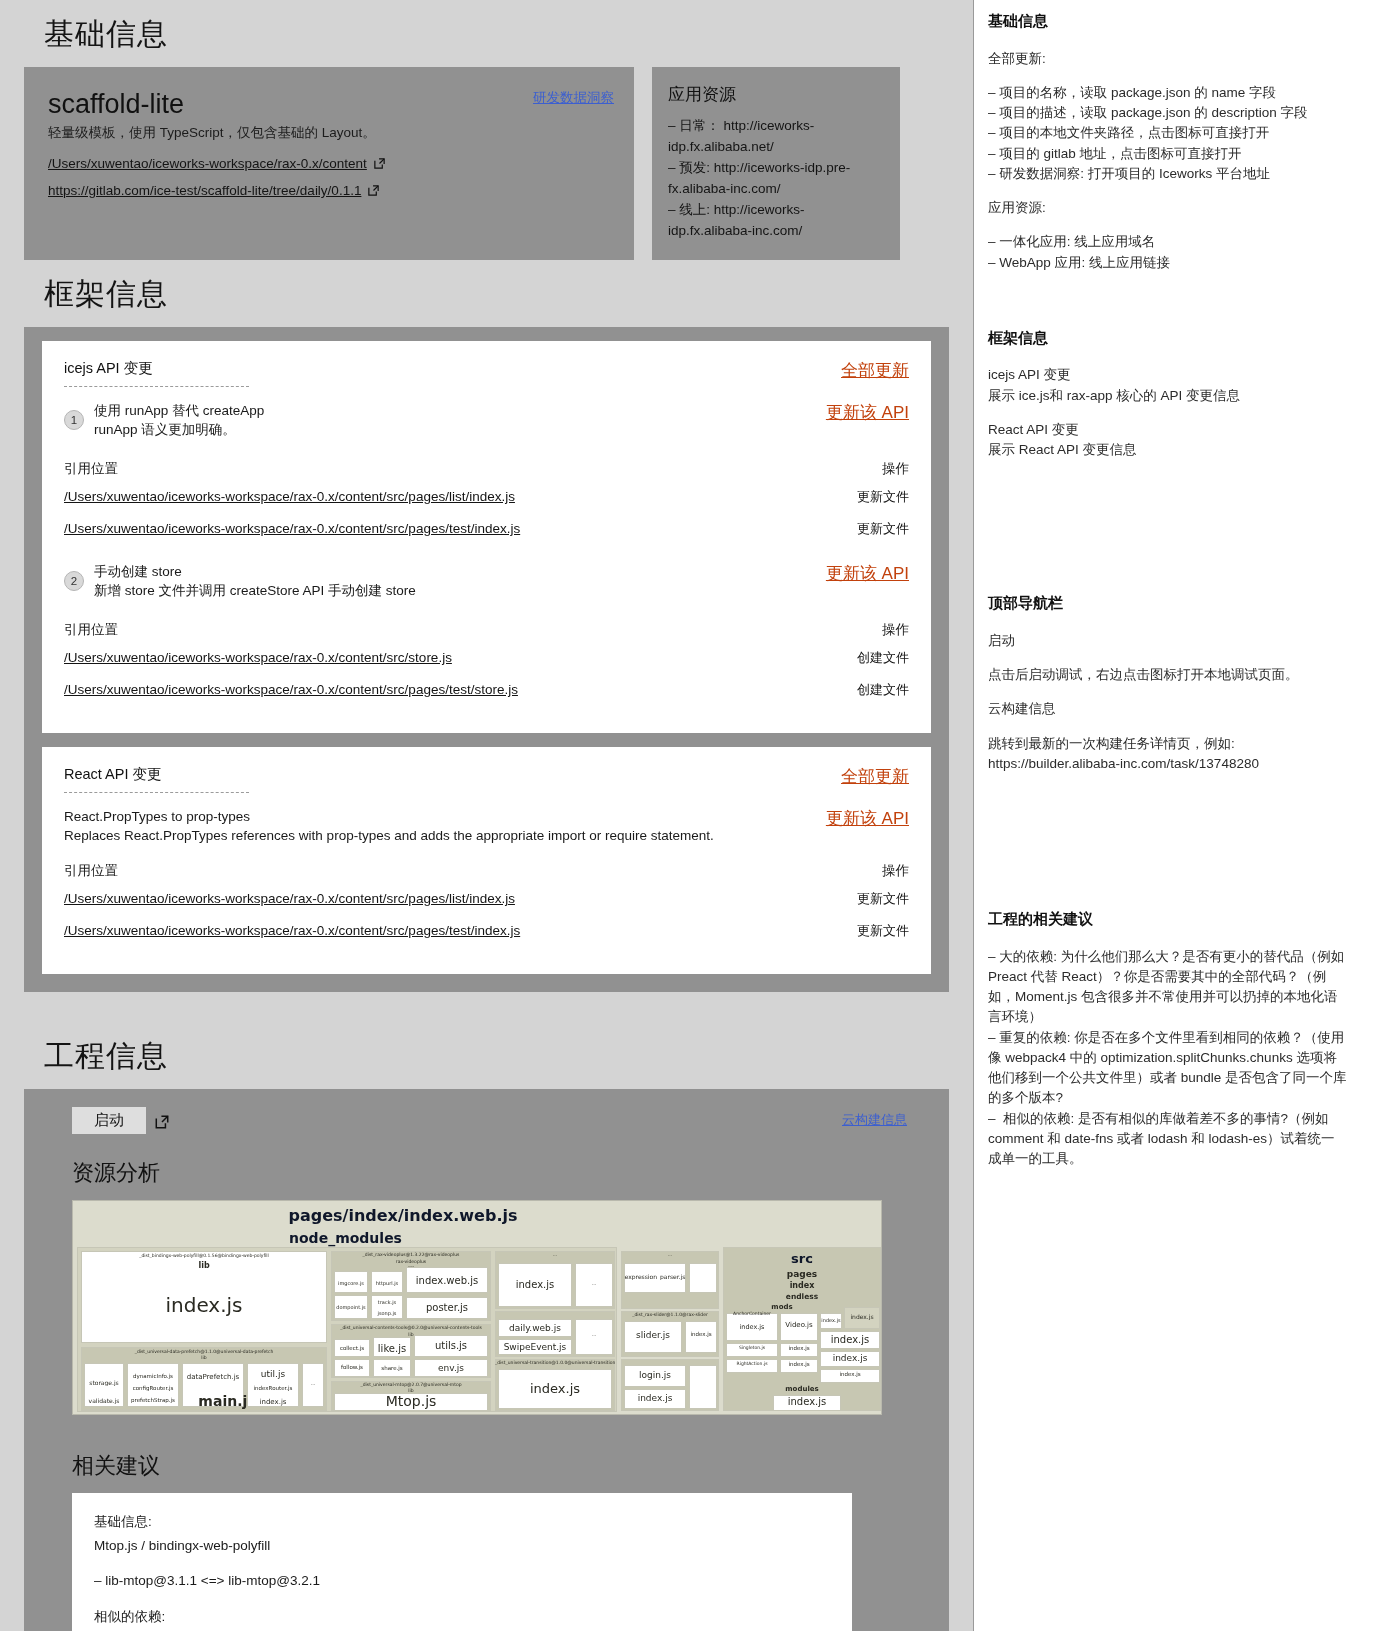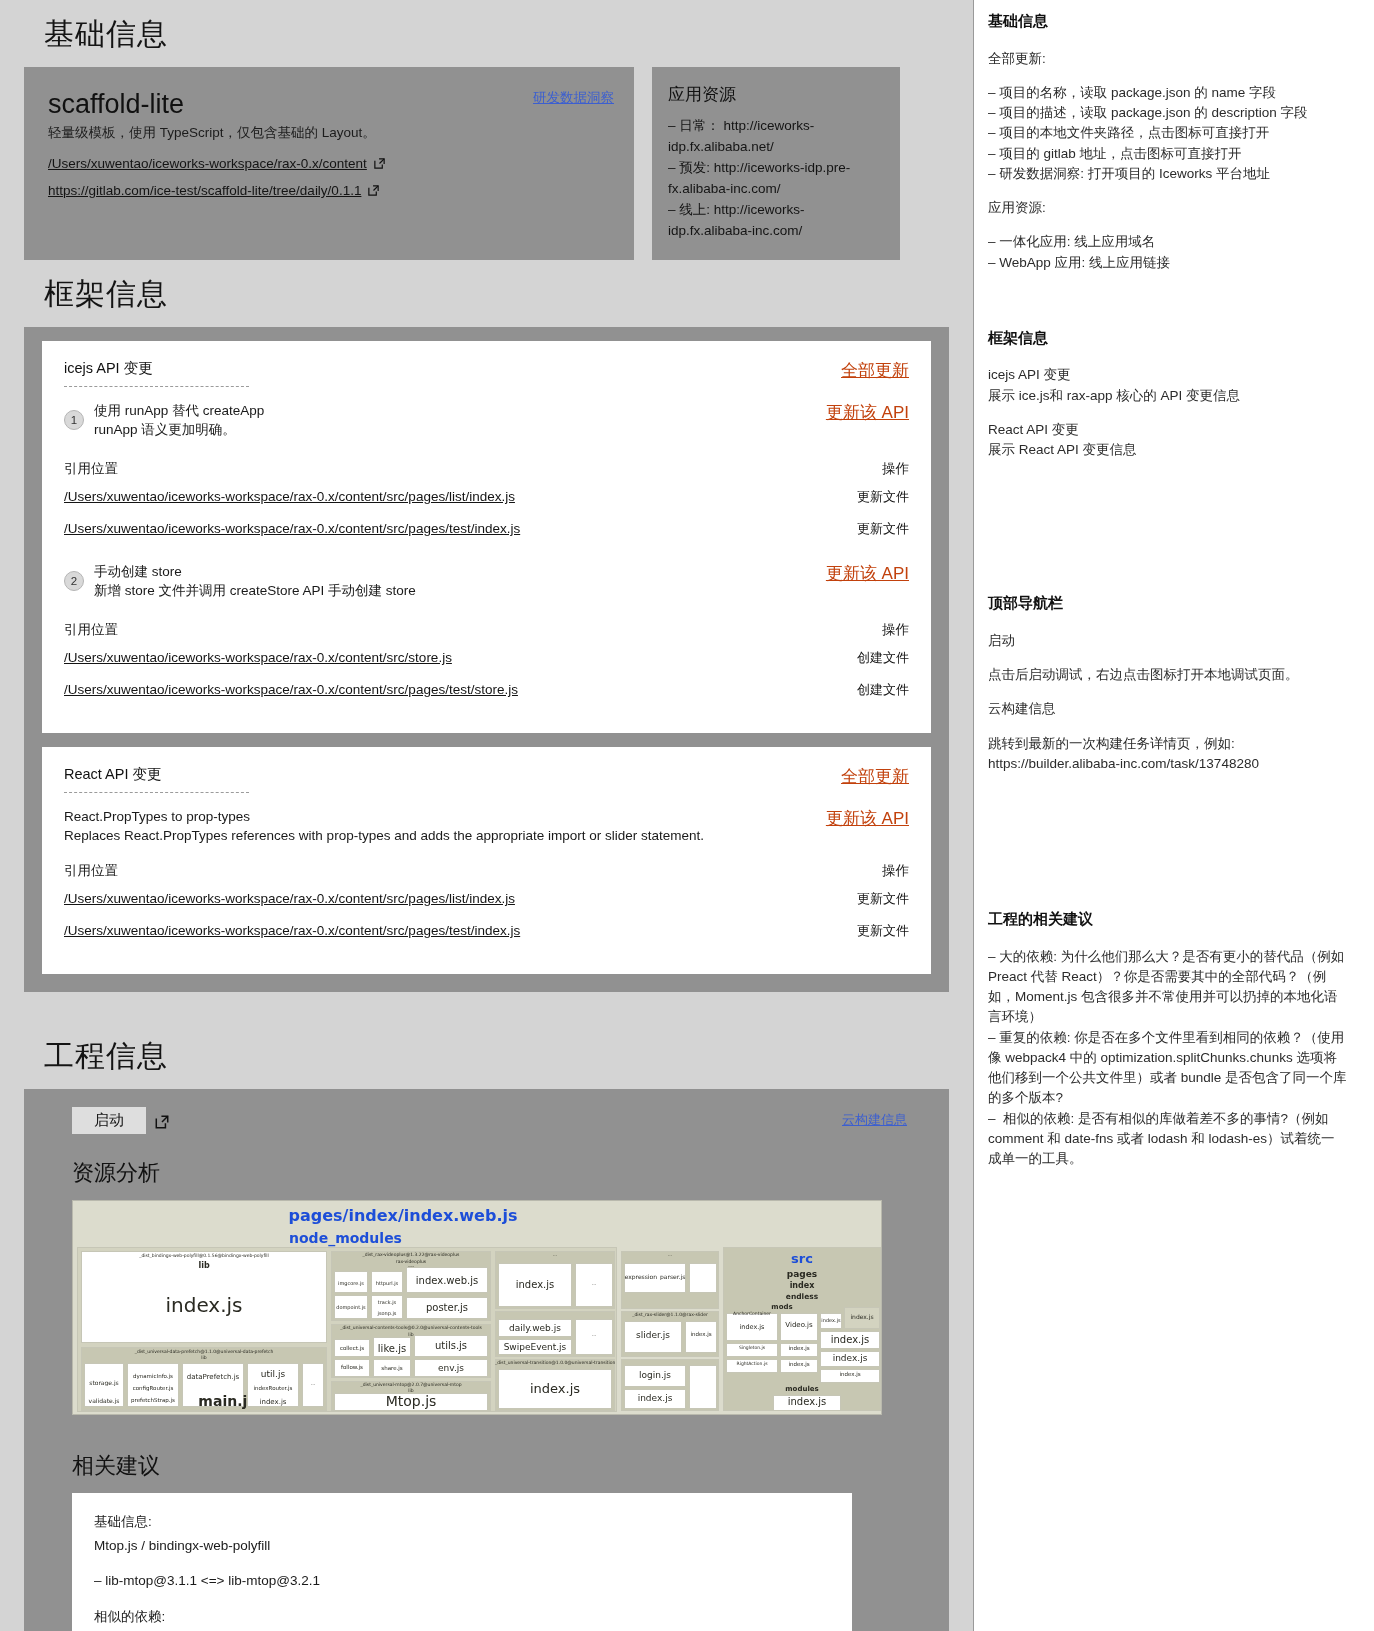--- a/index.html
+++ b/index.html
@@ -88,21 +88,21 @@
   }
   .cloud-link { color:#3c5fd0; text-decoration:underline; font-size:13px; margin-right:20px; }
   .sub-title { font-size:22px; color:#111; margin:0 0 12px 26px; }
 
   
   .treemap {
     margin:0 0 0 26px; width:810px; height:215px;
     background:#dcdccd; border:1px solid #b9b9ad; position:relative; overflow:hidden;
     filter:blur(0.25px);
   }
-  .tm-title { position:absolute; font-family:"DejaVu Sans",sans-serif; color:#1d4ed8; text-align:center; }
+  .tm-title { position:absolute; font-family:"DejaVu Sans",sans-serif; color:#0f172a; text-align:center; }
   .tm-box { position:absolute; background:#fff; border:1px solid #c6c6b6; overflow:hidden; }
   .tm-box.g { background:#d3d3c0; }
   .tm-box.g2 { background:#c7c7b2; }
   .tm-lbl {
     position:absolute; width:100%; text-align:center; color:#2a2a22;
     font-family:"DejaVu Sans",sans-serif; white-space:nowrap; overflow:hidden;
   }
 
   
   .sug-box { background:#fff; margin:0 0 0 26px; padding:18px 22px 22px 22px; width:780px; font-size:13.5px; line-height:1.6; }
@@ -222,21 +222,21 @@
           <div>
             <div class="card-title">React API 变更</div>
             <div class="dash"></div>
           </div>
           <a class="lnk" href="#">全部更新</a>
         </div>
 
         <div class="row">
           <div class="api-text" style="max-width:680px;">
             <div>React.PropTypes to prop-types</div>
-            <div>Replaces React.PropTypes references with prop-types and adds the appropriate import or slider statement.</div>
+            <div>Replaces React.PropTypes references with prop-types and adds the appropriate import or require statement.</div>
           </div>
           <a class="lnk" href="#">更新该 API</a>
         </div>
         <div class="sub-head">
           <span>引用位置</span>
           <span>操作</span>
         </div>
         <div class="file-row">
           <a href="#">/Users/xuwentao/iceworks-workspace/rax-0.x/content/src/pages/list/index.js</a>
           <span class="file-act">更新文件</span>

